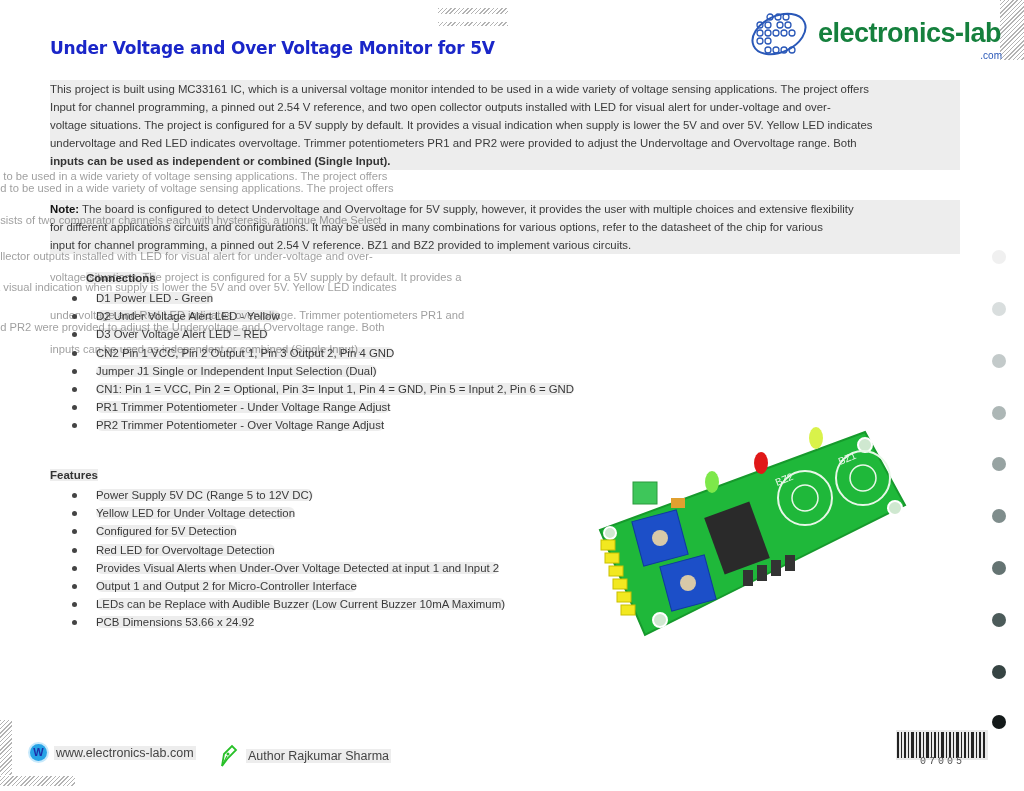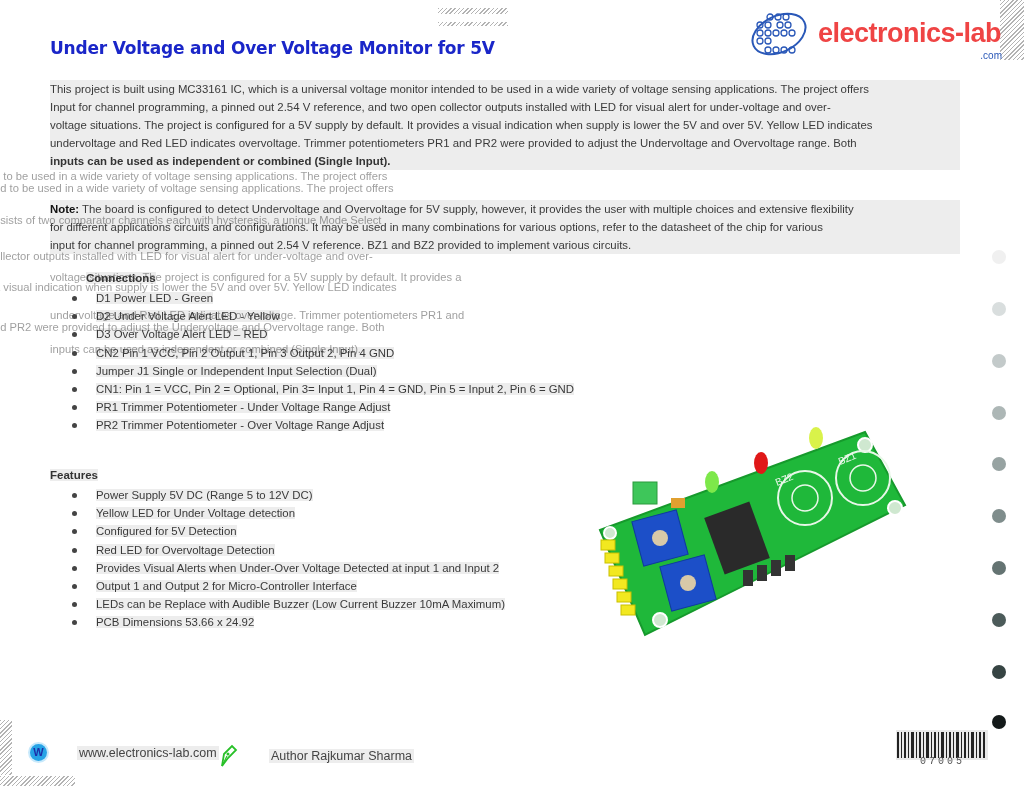--- a/index.html
+++ b/index.html
@@ -16,21 +16,21 @@
     position: absolute; left: 50px; top: 38px;
     font-family: "DejaVu Sans", sans-serif; font-weight: bold;
     font-size: 17px; color: #1a26c8; letter-spacing: -0.2px; text-align: center;
   }
 
   .logo { position: absolute; left: 750px; top: 8px; width: 260px; height: 56px; }
   .logo-mark { position: absolute; left: 0; top: 2px; width: 58px; height: 48px; }
   .logo-text {
     position: absolute; left: 68px; top: 10px;
     font-family: "Liberation Sans", sans-serif; font-weight: bold;
-    font-size: 27px; color: #ef4444; letter-spacing: -0.5px;
+    font-size: 27px; color: #15803d; letter-spacing: -0.5px;
   }
   .logo-com {
     position: absolute; right: 8px; top: 42px;
     font-size: 10px; color: #2a58b8;
   }
 
   .para {
     position: absolute; left: 50px; width: 910px;
     font-family: "Liberation Sans", sans-serif; font-size: 11.4px;
     line-height: 18px; color: #3a3a3a; text-align: justify;
@@ -50,34 +50,34 @@
   }
   .bullets { position: absolute; left: 72px; list-style: none; }
   .bullets li {
     position: relative; font-size: 11.4px; line-height: 18.2px; color: #3a3a3a;
     padding-left: 24px; white-space: nowrap;
   }
   .bullets li::before {
     content: ""; position: absolute; left: 0; top: 7px; width: 5px; height: 5px;
     border-radius: 50%; background: #444;
   }
-  .bullets li span { background: rgba(0,0,0,0.07); }
+  .bullets li span { background: rgba(0,0,0,0.07); border-radius: 6px; }
 
   .pcb { position: absolute; left: 565px; top: 420px; width: 345px; height: 230px; }
 
   .dots { position: absolute; left: 992px; top: 250px; width: 14px; }
   .dot { position: absolute; left: 0; width: 14px; height: 14px; border-radius: 50%; }
 
   .footer-item { position: absolute; top: 744px; display: flex; align-items: center; font-size: 12.5px; color: #444; }
   .w-icon {
     width: 17px; height: 17px; border-radius: 50%; background: #26a3e6;
     color: #1c2fa8; font-weight: bold; font-size: 11px; text-align: center; line-height: 17px;
     margin-right: 7px; box-shadow: 0 0 0 2px #c8e9fb;
   }
-  .footer-text { background: rgba(0,0,0,0.07); padding: 0 2px; margin-left: 23px; }
+  .footer-text { background: rgba(0,0,0,0.07); padding: 0 2px; }
 
   .barcode { position: absolute; left: 896px; top: 730px; width: 92px; height: 30px; }
   .barcode-num { position: absolute; left: 920px; top: 756px; font-family: "Liberation Mono", monospace; font-size: 10px; letter-spacing: 3px; color: #555; }
 </style>
 </head>
 <body>
 
 <div class="hatch" style="left:438px;top:8px;width:70px;height:6px;"></div>
 <div class="hatch" style="left:438px;top:22px;width:70px;height:4px;"></div>
 <div class="hatch" style="left:1000px;top:0;width:24px;height:60px;"></div>

